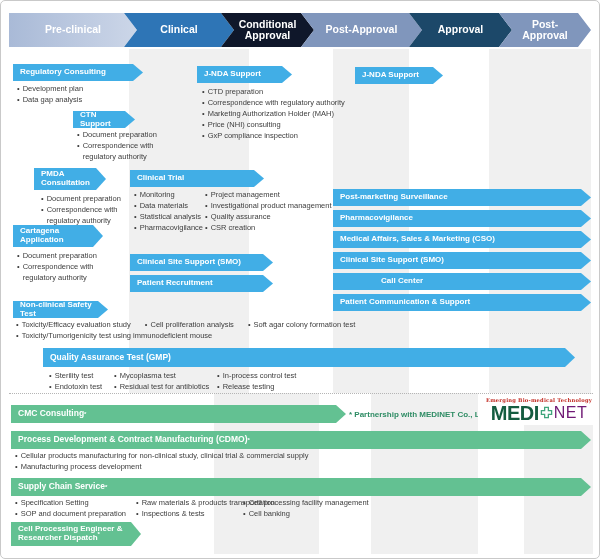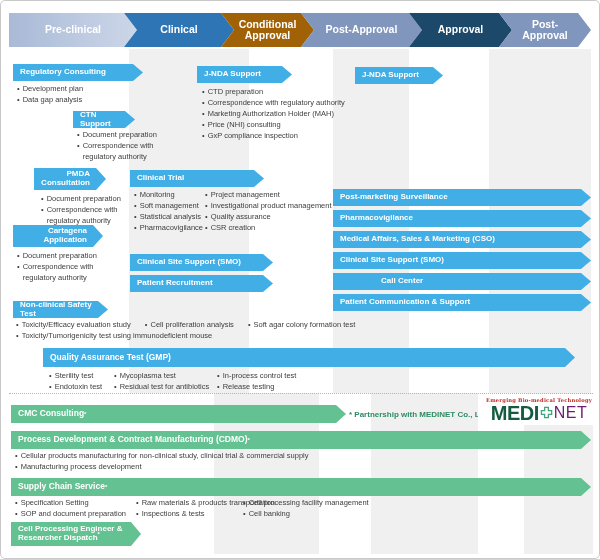--- a/index.html
+++ b/index.html
@@ -19,21 +19,21 @@
   }
   .chev.first{clip-path:polygon(0 0,calc(100% - 13px) 0,100% 50%,calc(100% - 13px) 100%,0 100%);}
   
   .arrow{
     position:absolute;height:17px;z-index:2;background:#41aee6;
     display:flex;align-items:center;color:#fff;font-weight:bold;font-size:8px;
     line-height:1.12;padding:0 16px 0 7px;box-sizing:border-box;
     clip-path:polygon(0 0,calc(100% - 10px) 0,100% 50%,calc(100% - 10px) 100%,0 100%);
   }
   .arrow sup{font-size:6px;line-height:0;}
-  .arrow.tall{height:22px;text-align:right;}
+  .arrow.tall{height:22px;}
   .arrow.qa{height:19px;font-size:8.5px;}
   .arrow.green{background:#63c192;height:18px;font-size:8.5px;}
   .arrow.green.dispatch{height:24px;font-size:8px;}
   
   .bl{position:absolute;z-index:2;font-size:7.5px;color:#3d3d3d;line-height:1.45;}
   .b{display:flex;}
   .b .d{margin-right:3px;}
   .nw{white-space:nowrap;}
   
   .dotted{position:absolute;left:8px;width:584px;border-top:1.5px dotted #b5b5b5;z-index:1;}
@@ -53,21 +53,21 @@
   <div class="stripe" style="left:128px;top:48px;width:120px;height:344px;"></div>
   <div class="stripe" style="left:332px;top:48px;width:76px;height:344px;"></div>
   <div class="stripe" style="left:488px;top:48px;width:102px;height:344px;"></div>
 
   <div class="stripe" style="left:213px;top:392px;width:105px;height:161px;"></div>
   <div class="stripe" style="left:370px;top:392px;width:107px;height:161px;"></div>
   <div class="stripe" style="left:523px;top:392px;width:69px;height:161px;"></div>
 
   <div class="chev first" style="left:8px;width:128px;background:linear-gradient(90deg,#a9bad7,#ccd6e8);">Pre-clinical</div>
   <div class="chev" style="left:123px;width:110px;background:#2e75b6;">Clinical</div>
-  <div class="chev" style="left:220px;width:93px;background:#a16207;">Conditional Approval</div>
+  <div class="chev" style="left:220px;width:93px;background:#0f172a;">Conditional Approval</div>
   <div class="chev" style="left:300px;width:121px;background:#8096bc;">Post-Approval</div>
   <div class="chev" style="left:408px;width:103px;background:#1c4869;">Approval</div>
   <div class="chev" style="left:498px;width:92px;background:#8096bc;">Post-Approval</div>
 
   <div class="arrow" style="left:12px;top:63px;width:130px;">Regulatory Consulting</div>
   <div class="bl" style="left:16px;top:83px;width:120px;">
     <div class="b">
         <span class="d">•</span>
         <span>Development plan</span>
       </div>
@@ -140,21 +140,21 @@
   </div>
 
   <div class="arrow" style="left:129px;top:169px;width:134px;">Clinical Trial</div>
   <div class="bl" style="left:133px;top:189px;width:70px;">
     <div class="b nw">
         <span class="d">•</span>
         <span>Monitoring</span>
       </div>
     <div class="b nw">
         <span class="d">•</span>
-        <span>Soft management</span>
+        <span>Data materials</span>
       </div>
     <div class="b nw">
         <span class="d">•</span>
         <span>Statistical analysis</span>
       </div>
     <div class="b nw">
         <span class="d">•</span>
         <span>Pharmacovigilance</span>
       </div>
   </div>

